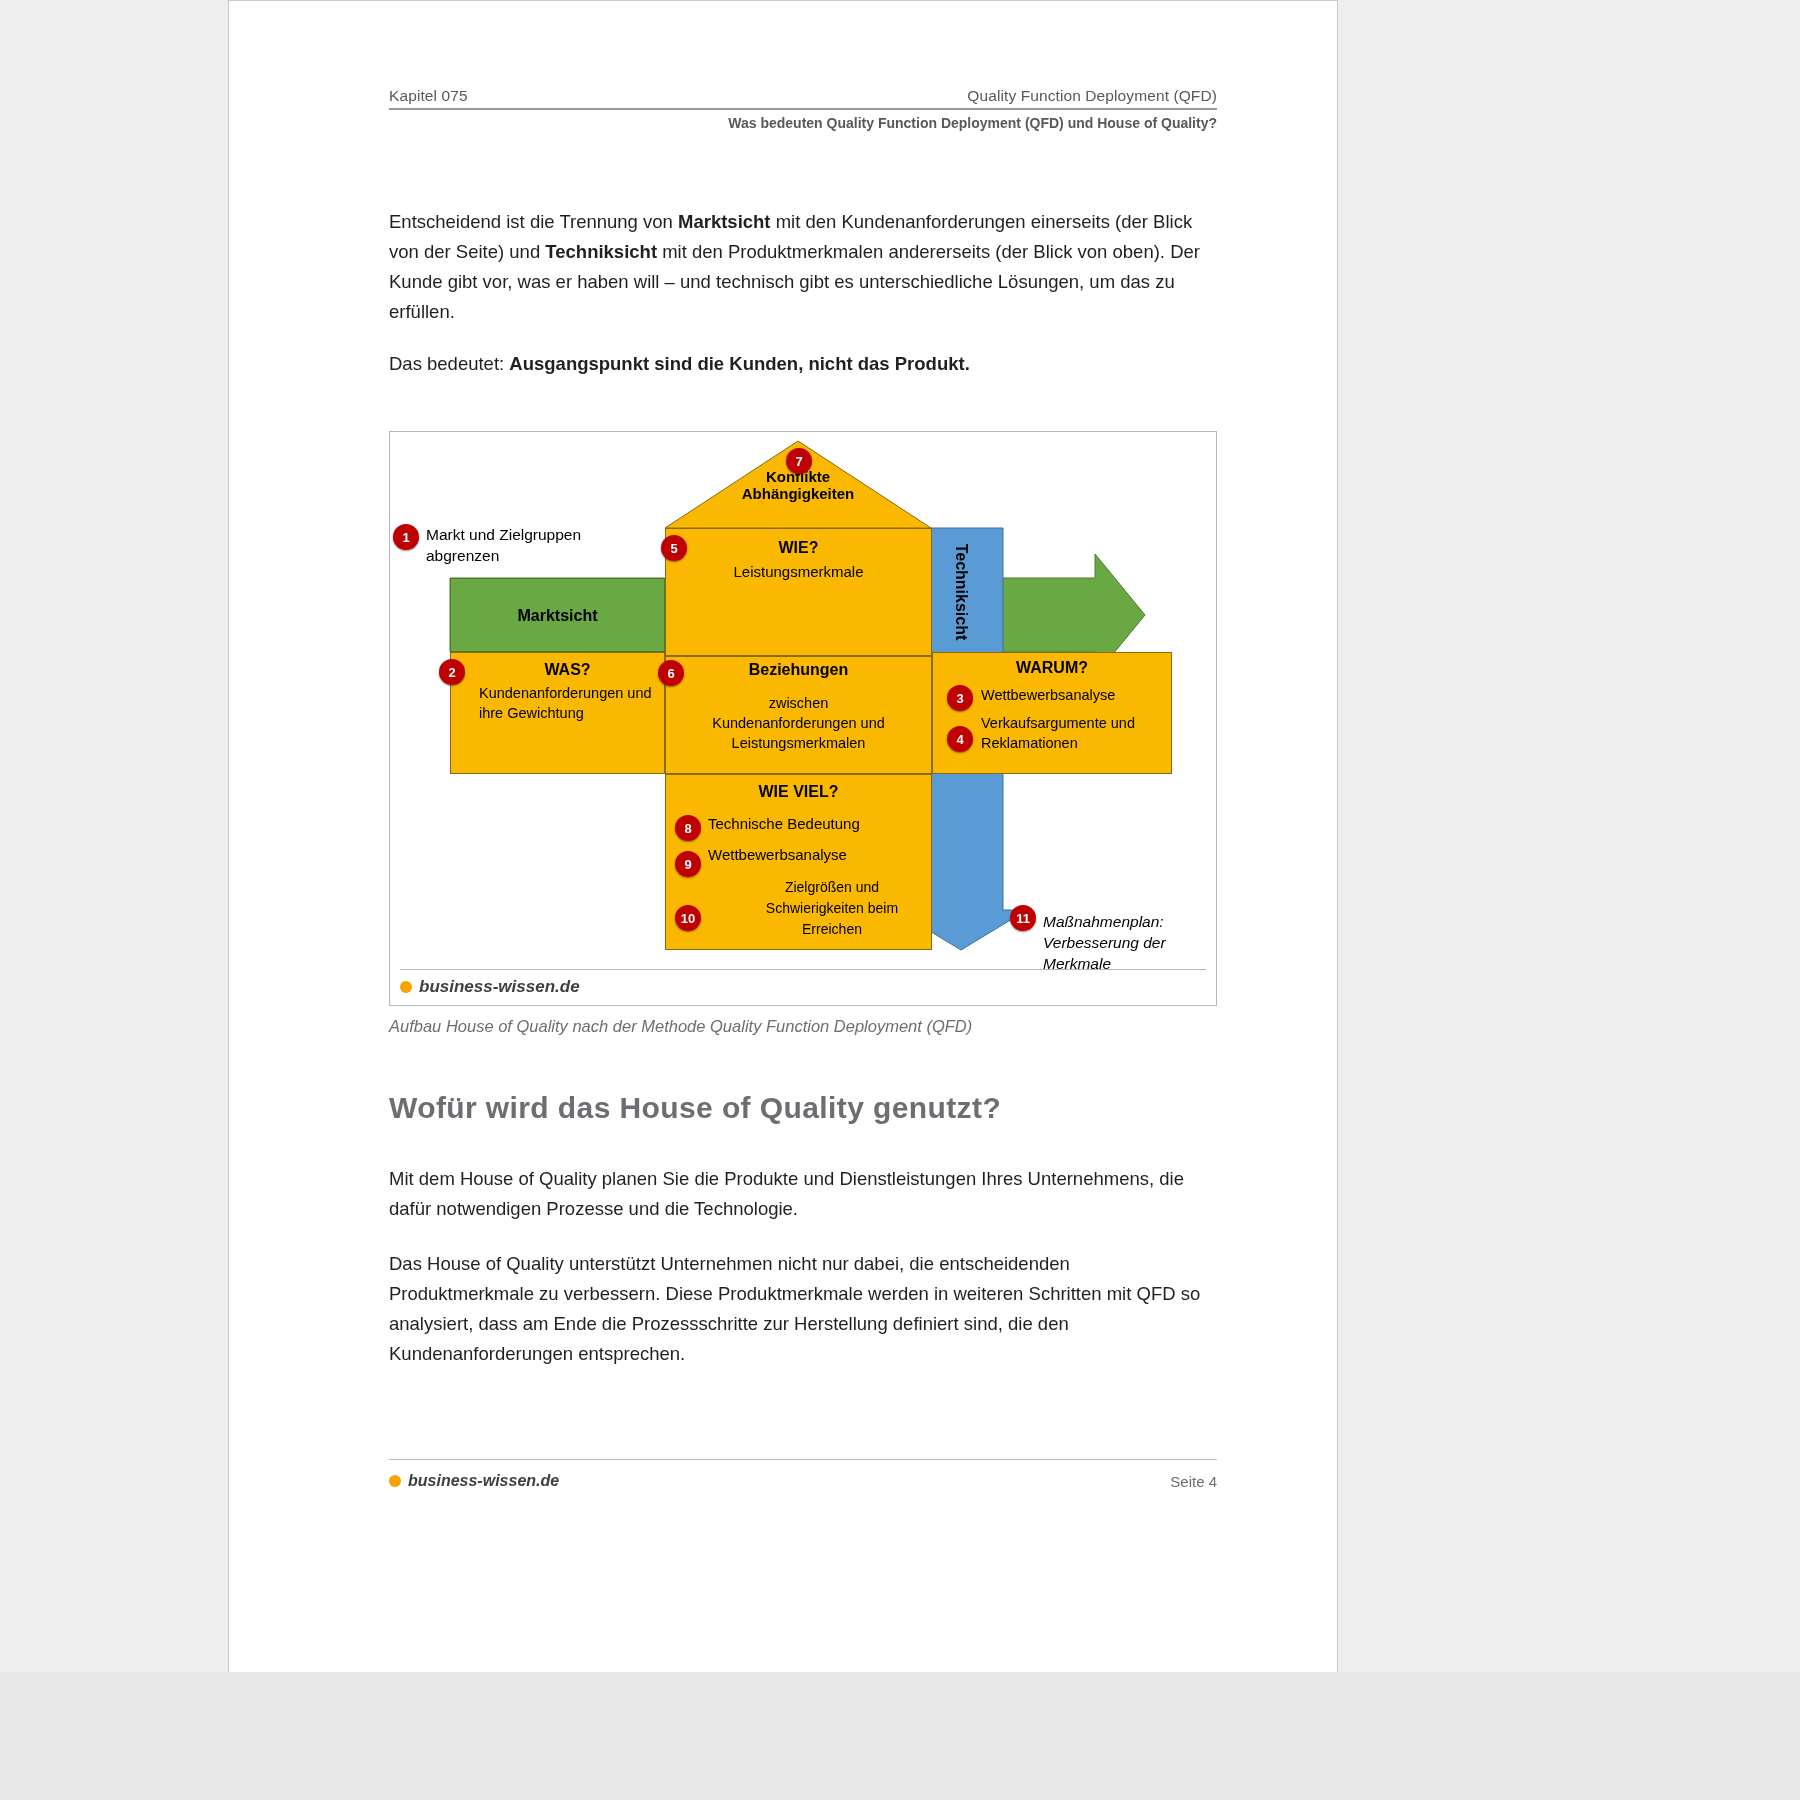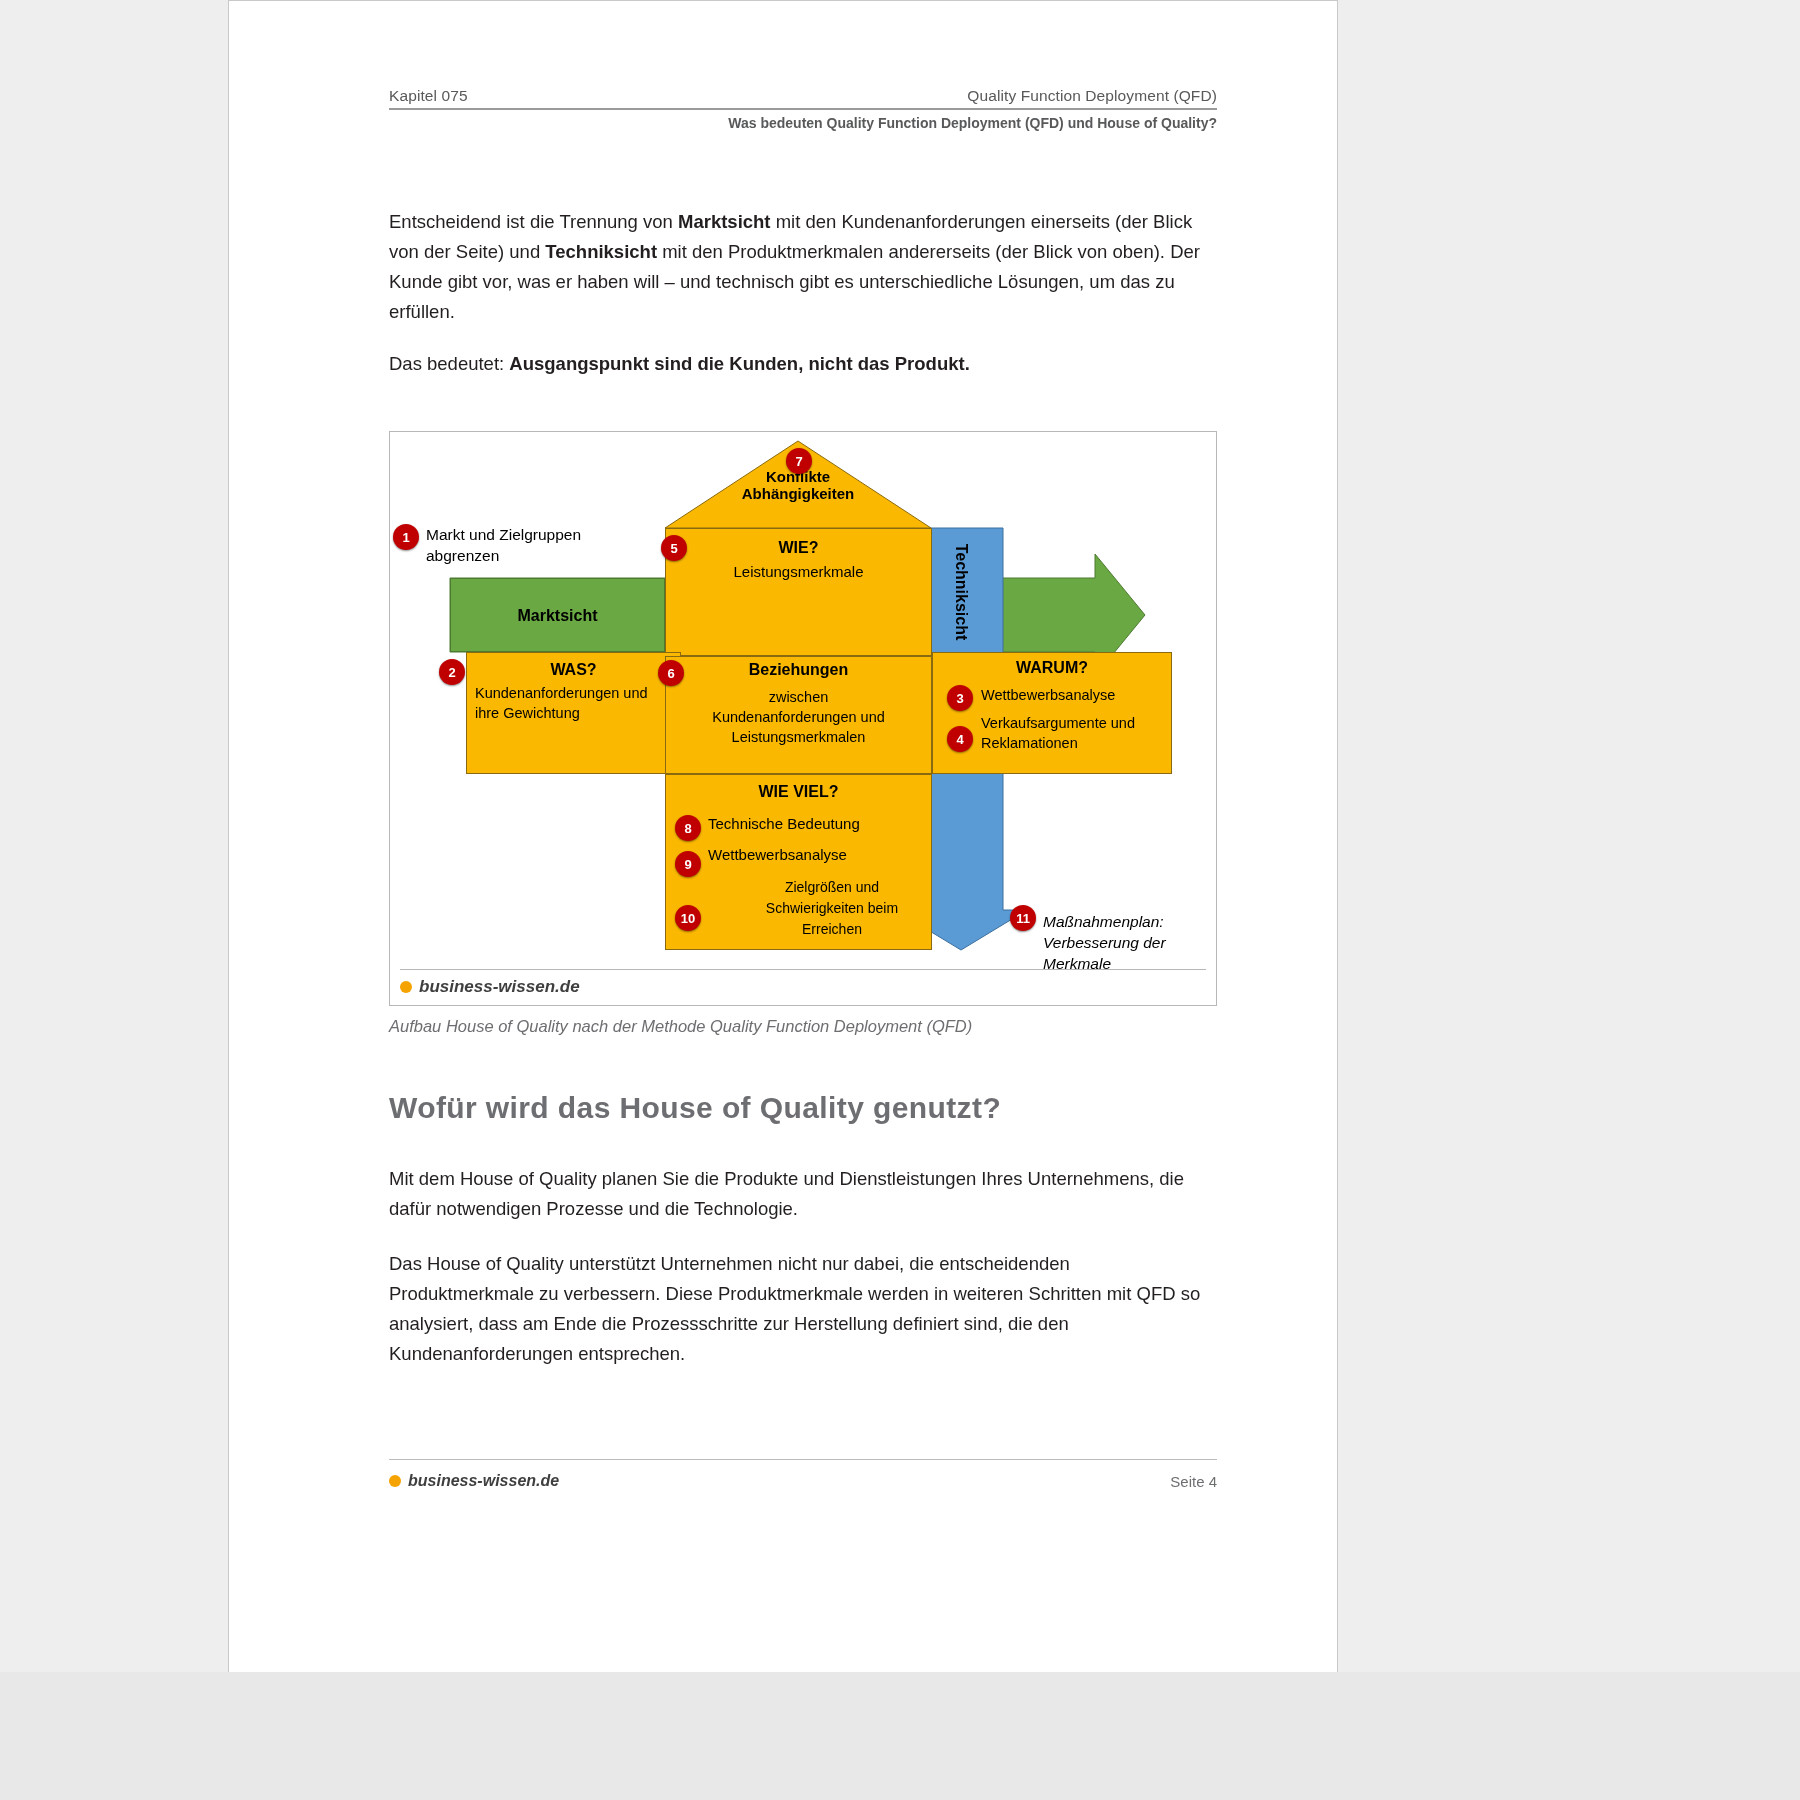--- a/index.html
+++ b/index.html
@@ -236,32 +236,32 @@
         <div class="blk" style="left:529px; top:96px; width:84px; height:128px;">
           <div class="vert-label">Techniksicht</div>
         </div>
 
         <div class="lbl" style="left:36px; top:92px; width:200px;">
           <span>Markt und Zielgruppen</span><br>
           <span>abgrenzen</span>
         </div>
         <div class="num" style="left:3px; top:92px;">1</div>
 
-        <div class="blk yellow" style="left:76px; top:220px; width:215px; height:122px;">
+        <div class="blk yellow" style="left:60px; top:220px; width:215px; height:122px;padding-left:20px;">
           <div class="blk-title" style="font-size:16px; margin-top:8px;">WAS?</div>
           <div class="blk-txt" style="font-size:14.5px; text-align:left; margin-left:8px; margin-top:4px; line-height:20px;">
             <span>Kundenanforderungen und</span><br>
             <span>ihre Gewichtung</span>
           </div>
         </div>
         <div class="num" style="left:49px; top:227px;">2</div>
 
         <div class="blk yellow" style="left:275px; top:224px; width:267px; height:118px;">
           <div class="blk-title" style="font-size:16px; margin-top:4px;">Beziehungen</div>
-          <div class="blk-txt" style="font-size:14.5px; line-height:20px; margin-top:8px;">
+          <div class="blk-txt" style="font-size:14.5px; line-height:20px; margin-top:14px;">
             <span>zwischen</span><br>
             <span>Kundenanforderungen und</span><br>
             <span>Leistungsmerkmalen</span>
           </div>
         </div>
         <div class="num" style="left:268px; top:228px;">6</div>
 
         <div class="blk yellow" style="left:542px; top:220px; width:240px; height:122px;">
           <div class="blk-title" style="font-size:16px; margin-top:6px;">WARUM?</div>
           <div class="blk-txt" style="font-size:14.5px; text-align:left; margin-left:48px; margin-top:8px; line-height:20px;">

